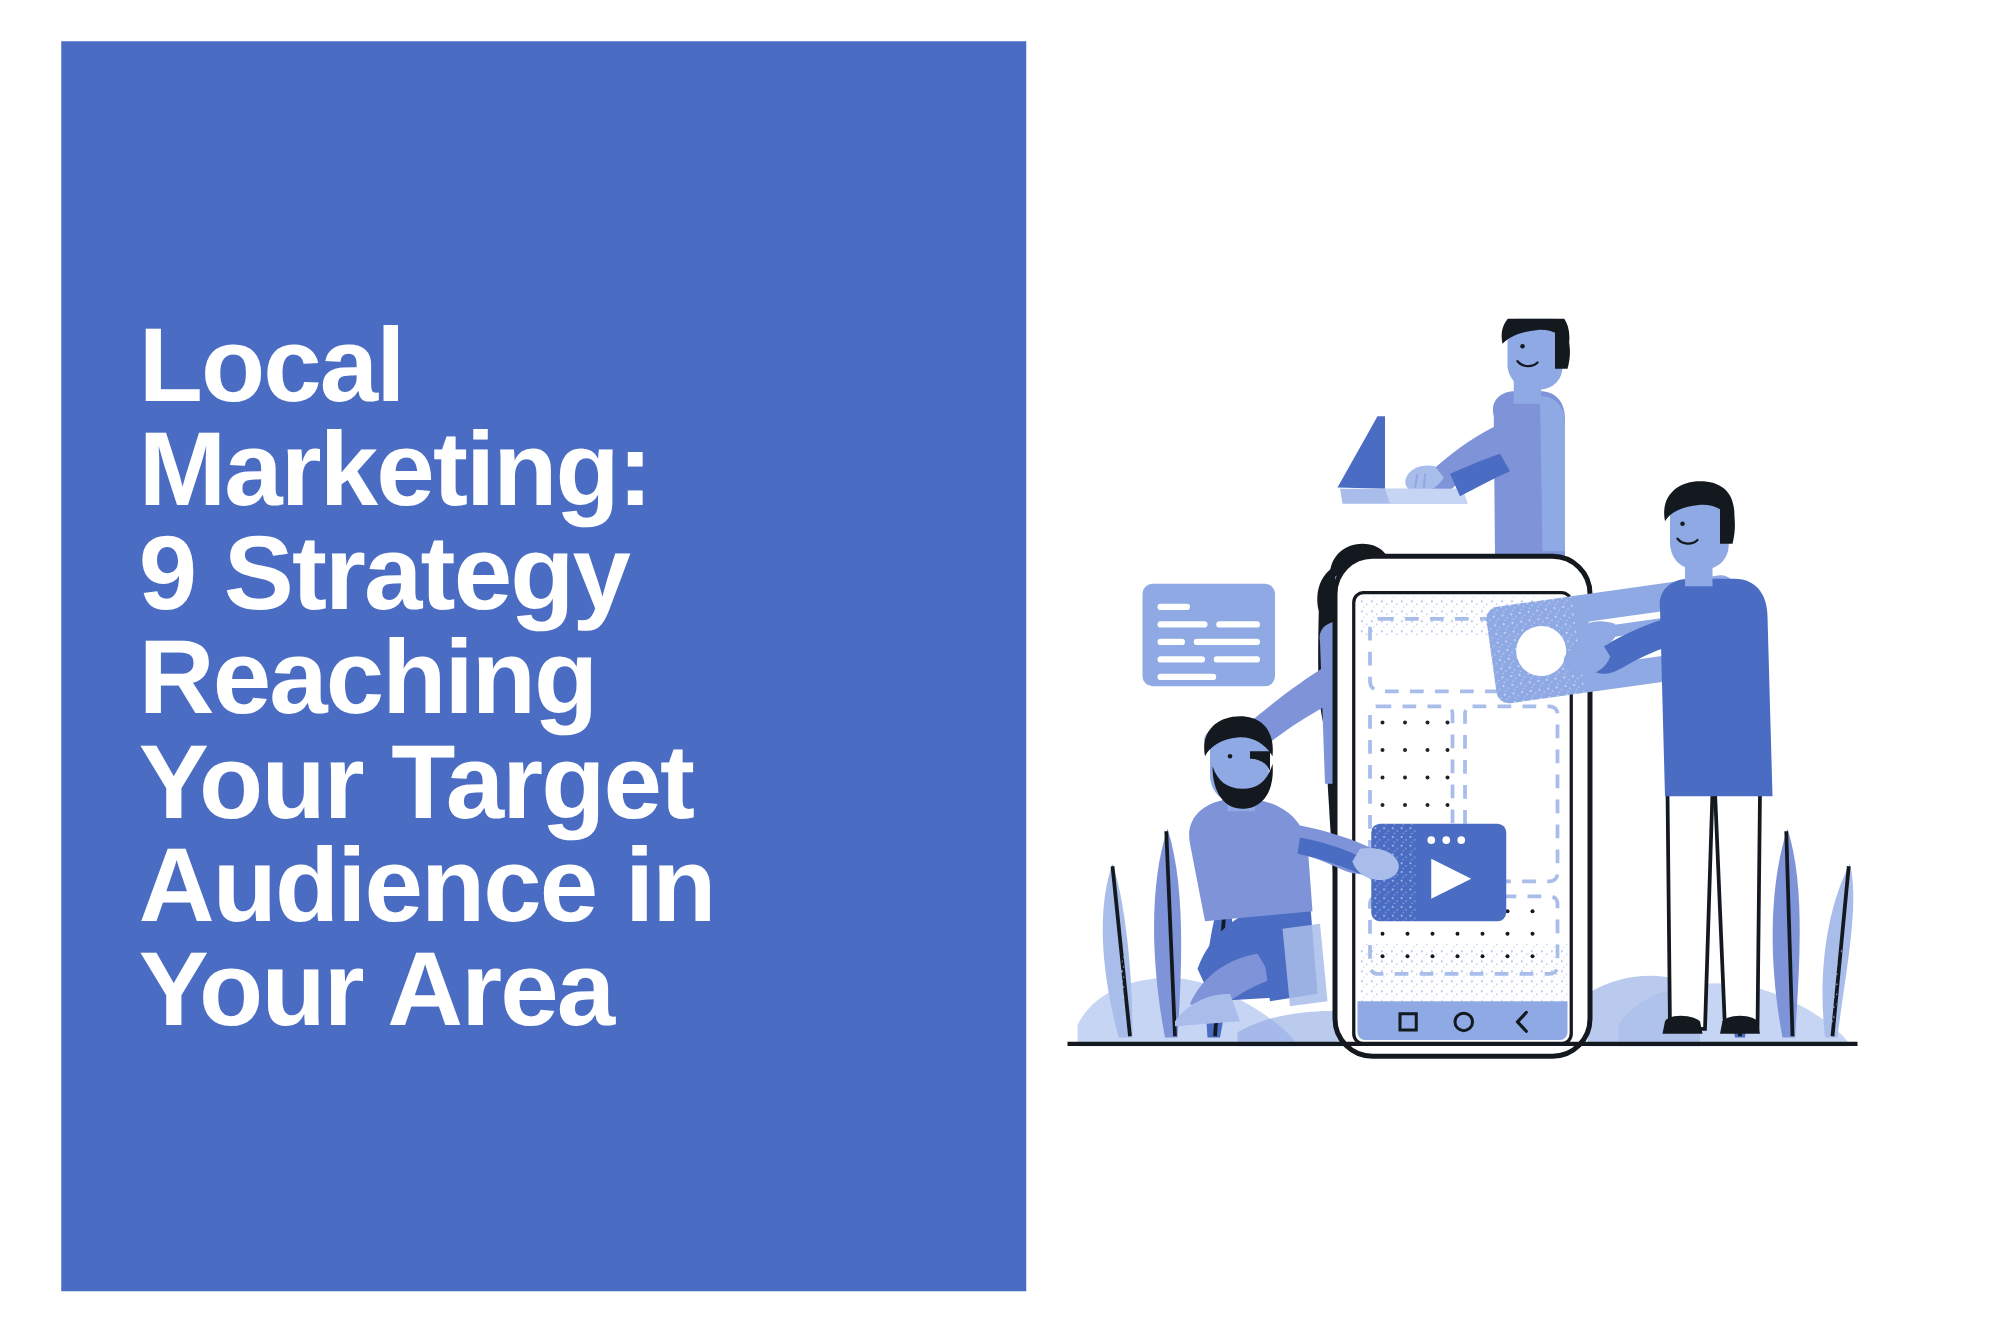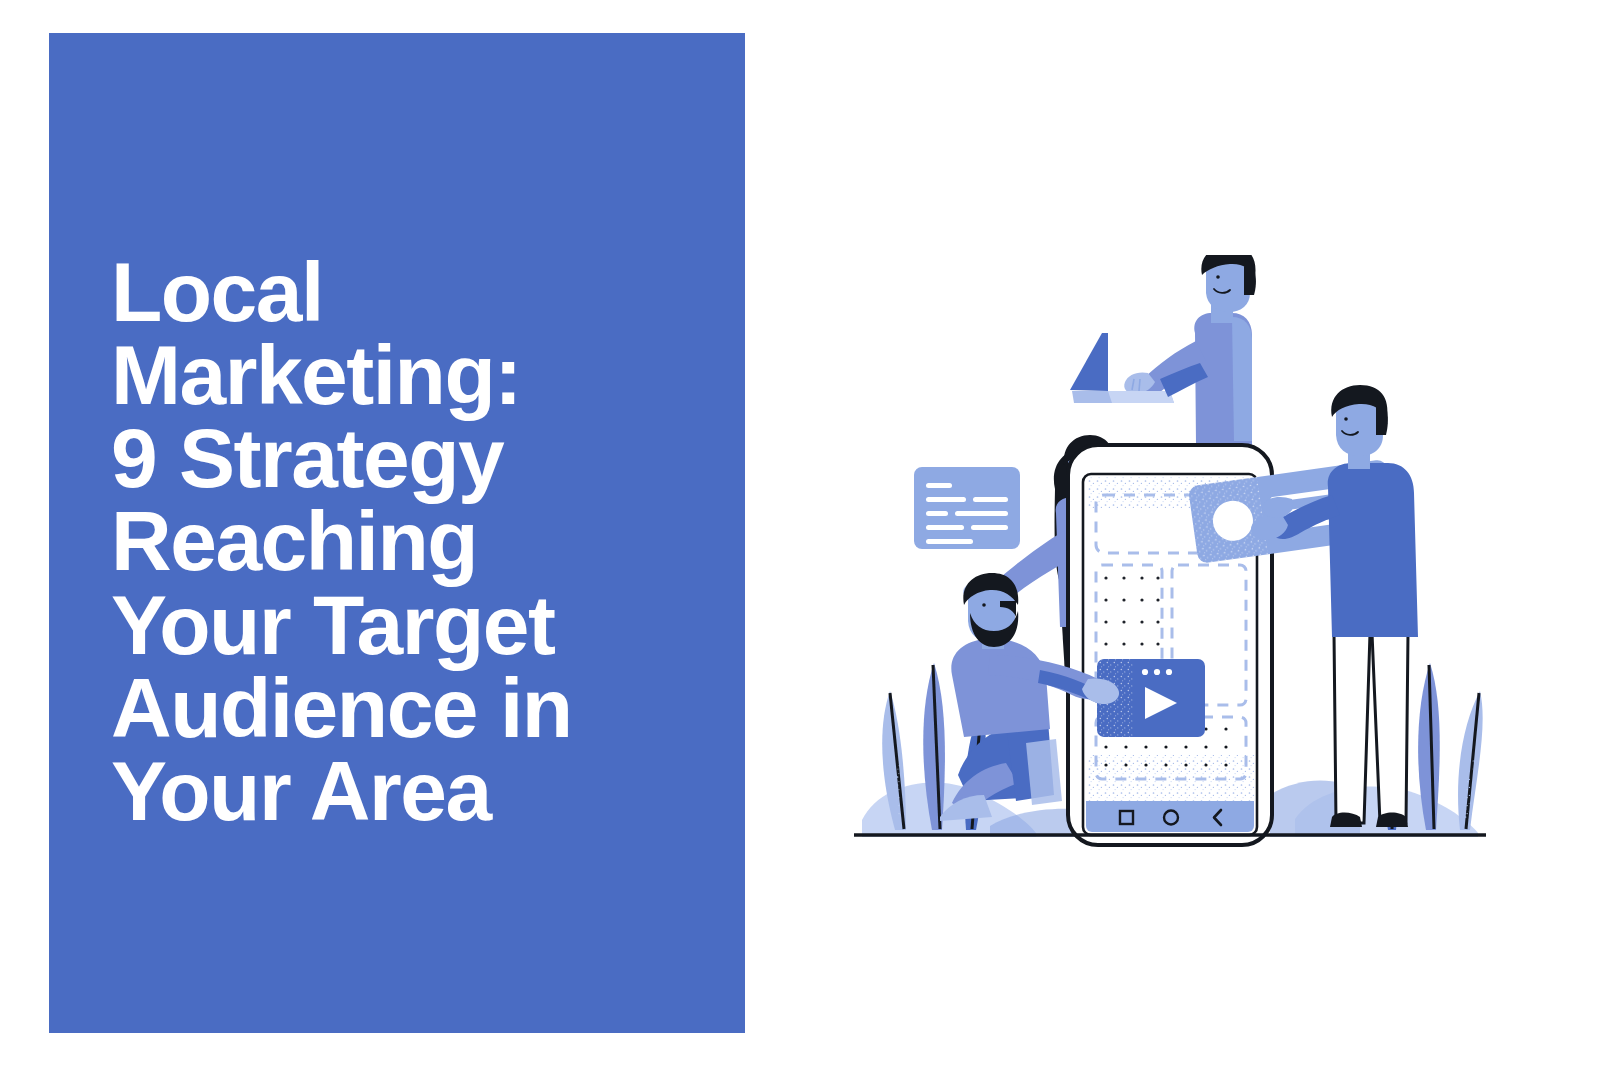--- a/index.html
+++ b/index.html
@@ -20,21 +20,21 @@
     width: 1600px;
     height: 1067px;
     background: #ffffff;
   }
 
   
   #title-panel {
     position: absolute;
     left: 49px;
     top: 33px;
-    width: 696px;
+    width: 772px;
     height: 1000px;
     background: #4a6cc3;
     box-sizing: border-box;
   }
 
   #title-block {
     position: absolute;
     left: 62px;
     top: 218px;
     width: 660px;

